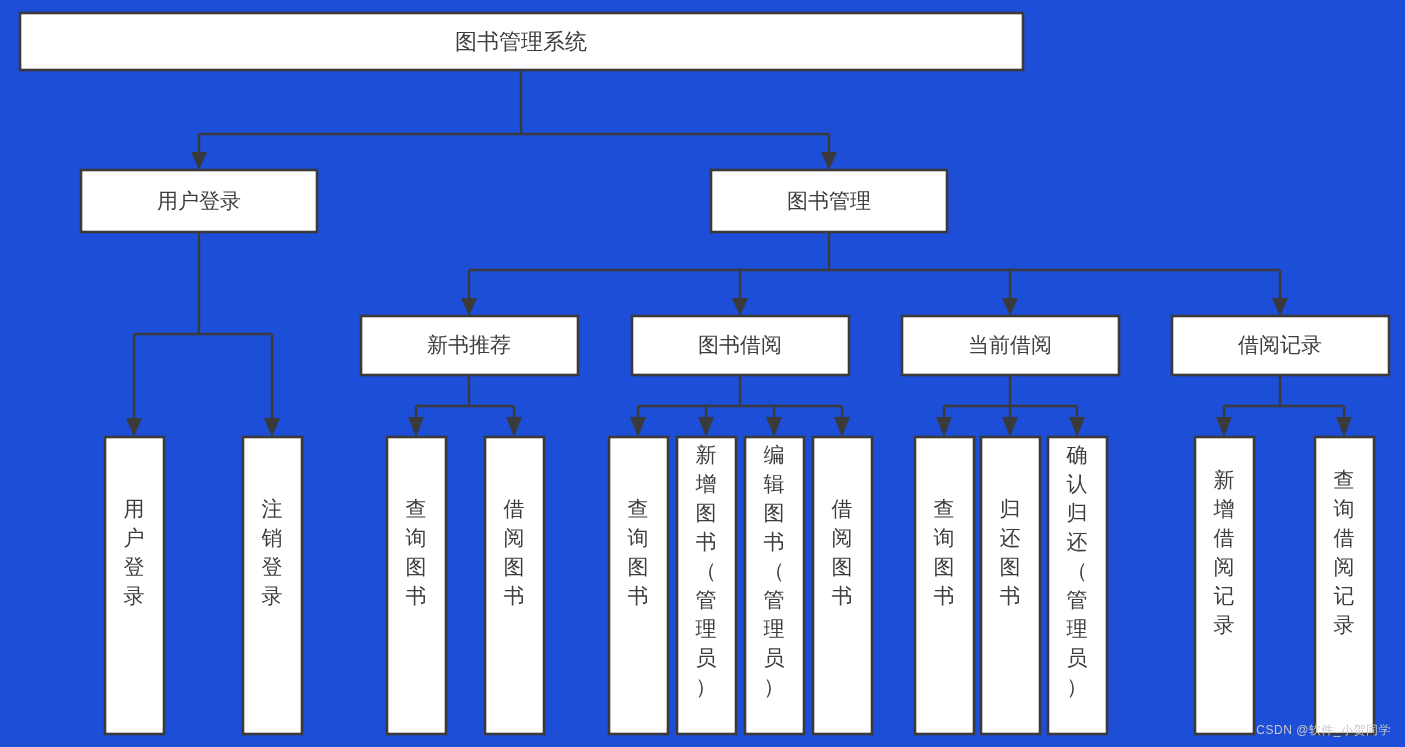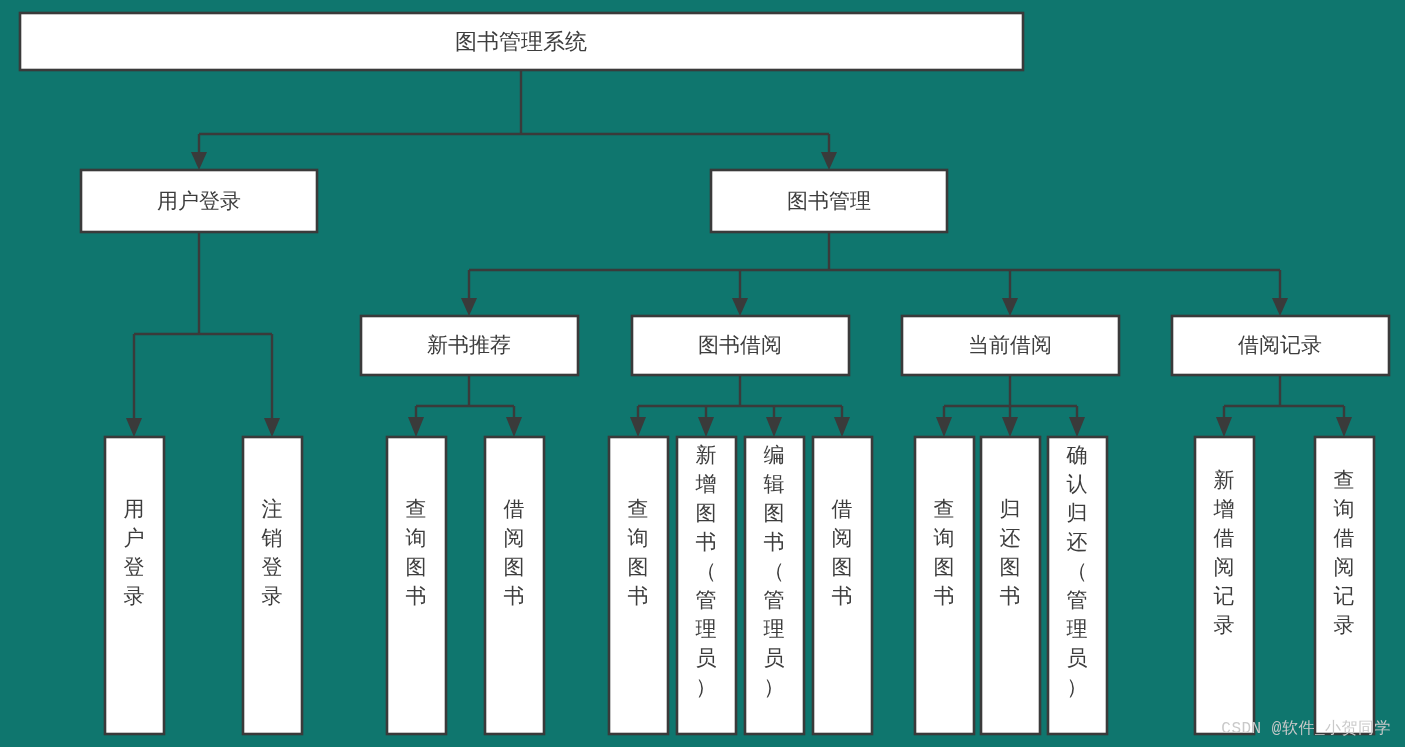--- a/index.html
+++ b/index.html
@@ -8,21 +8,21 @@
     padding: 0;
     background: #ffffff;
   }
   body {
     font-family: "Liberation Sans", "DejaVu Sans", sans-serif;
   }
   #diagram-root {
     position: relative;
     width: 1405px;
     height: 747px;
-    background: #0f766e;
+    background: #1d4ed8;
     overflow: hidden;
   }
   svg.diagram-canvas {
     position: absolute;
     left: 0;
     top: 0;
     width: 1405px;
     height: 747px;
     display: block;
   }
@@ -55,22 +55,22 @@
   }
   .arrow-head {
     fill: #3a3a3a;
     stroke: none;
   }
   .watermark {
     position: absolute;
     right: 14px;
     bottom: 8px;
     color: #c9c9c9;
-    font-size: 16px;
-    font-family: Liberation Mono, monospace;
+    font-size: 12px;
+    font-family: Liberation Sans, sans-serif;
     white-space: nowrap;
     user-select: none;
     letter-spacing: 0.5px;
   }
 </style>
 </head>
 <body>
 
 <div id="diagram-root">
 

